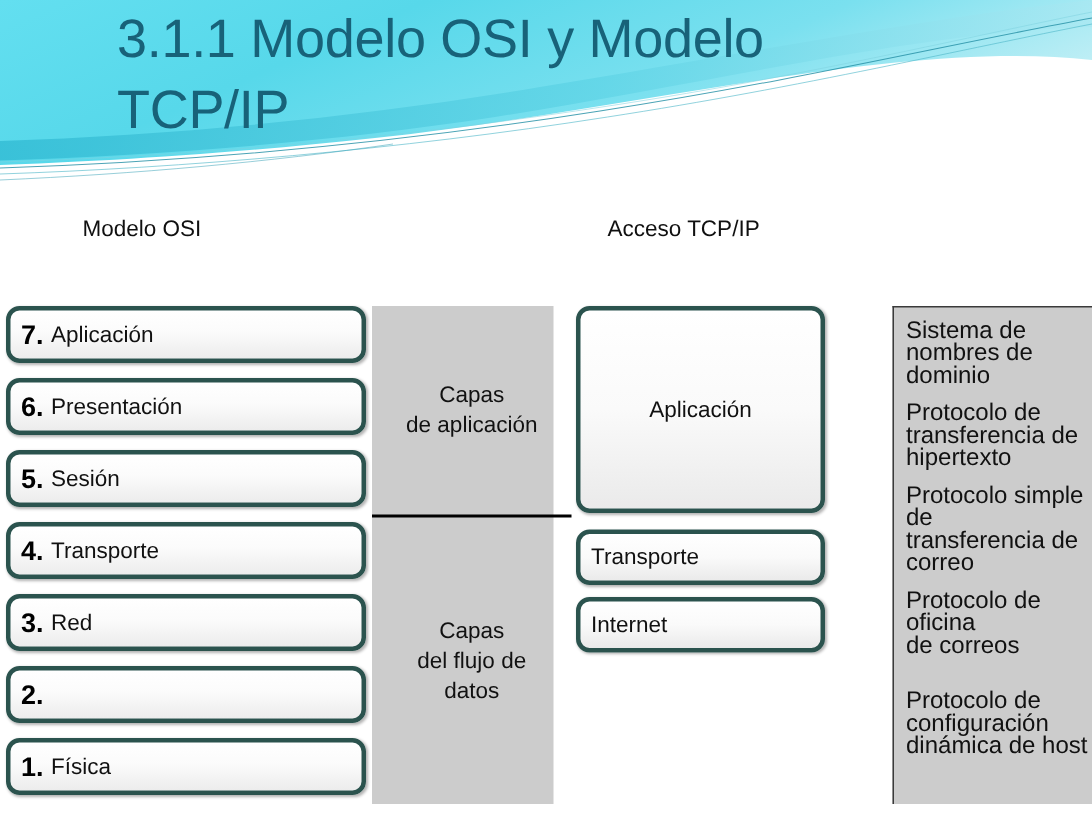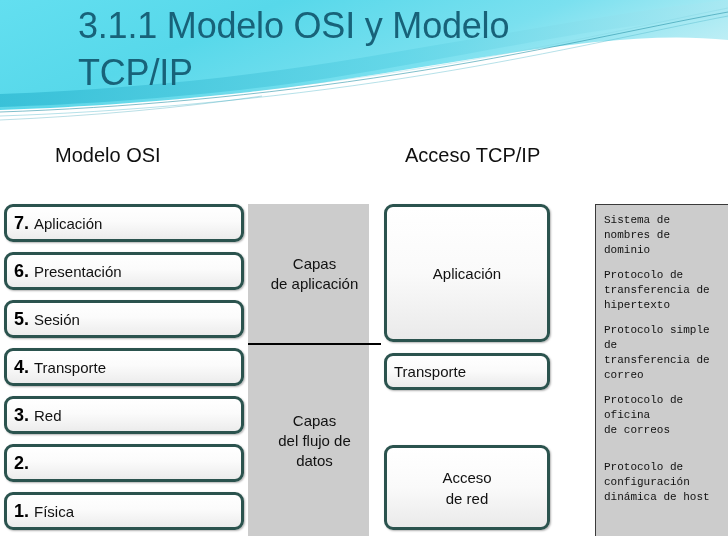--- a/index.html
+++ b/index.html
@@ -59,21 +59,21 @@
     position: absolute;
     left: 0;
     top: 122px;
     width: 728px;
     height: 424px;
     background: #ffffff;
   }
 
   .col-header {
     position: absolute;
-    font-size: 20px;
+    font-size: 15px;
     color: #101010;
     white-space: nowrap;
   }
   #header-osi   { left: 55px;  top: 22px; }
   #header-tcpip { left: 405px; top: 22px; }
 
   
   .osi-box {
     position: absolute;
     left: 4px;
@@ -164,26 +164,25 @@
     top: 82px;
     width: 133px;
     height: 332px;
     background: #cccccc;
     border-left: 1px solid #3a3a3a;
     border-top: 1px solid #3a3a3a;
     box-sizing: border-box;
     padding: 8px 0 0 8px;
   }
   .protocol-item {
-    font-size: 11px;
+    font-size: 16px;
     color: #111111;
     line-height: 15px;
     white-space: pre-line;
     margin-bottom: 10px;
-    font-family: Liberation Mono, monospace;
   }
   .protocol-item.gap-extra { margin-bottom: 22px; }
 </style>
 </head>
 <body>
 
 <div id="slide">
 
   <div id="header-banner">
     <svg id="banner-svg" viewBox="0 0 728 122" preserveAspectRatio="none">
@@ -263,22 +262,21 @@
       <div class="mid-cell" id="mid-cell-app">Capas
 de aplicación</div>
       <div id="mid-divider"></div>
       <div class="mid-cell" id="mid-cell-flow">Capas
 del flujo de
 datos</div>
     </div>
 
     <div class="tcp-box tcp-center" id="tcp-aplicacion">Aplicación</div>
     <div class="tcp-box tcp-left" id="tcp-transporte">Transporte</div>
-    <div class="tcp-box tcp-center" id="tcp-acceso">Acceso
-de red</div>
+    <div class="tcp-box tcp-left" id="tcp-internet">Internet</div>
 
     <div id="protocol-panel">
       <div class="protocol-item">Sistema de
 nombres de
 dominio</div>
       <div class="protocol-item">Protocolo de
 transferencia de
 hipertexto</div>
       <div class="protocol-item">Protocolo simple de
 transferencia de

